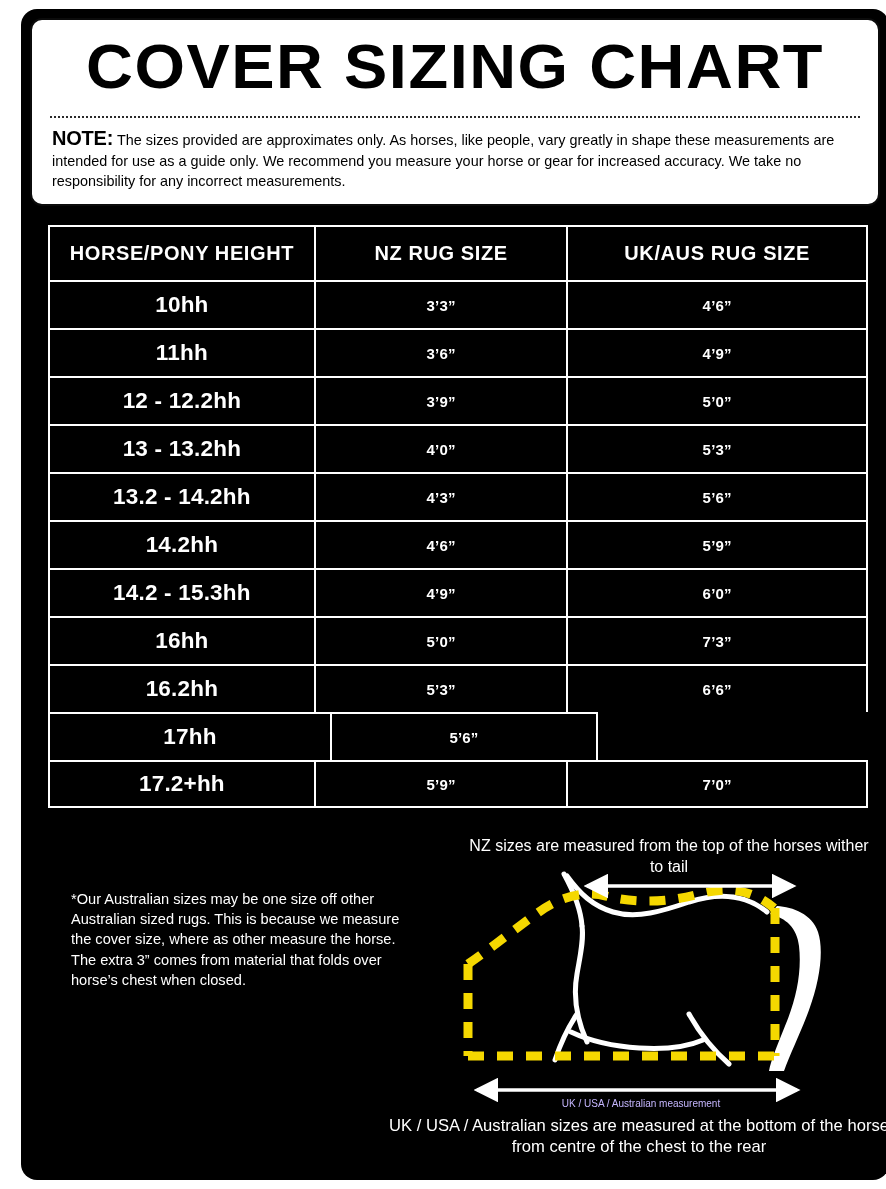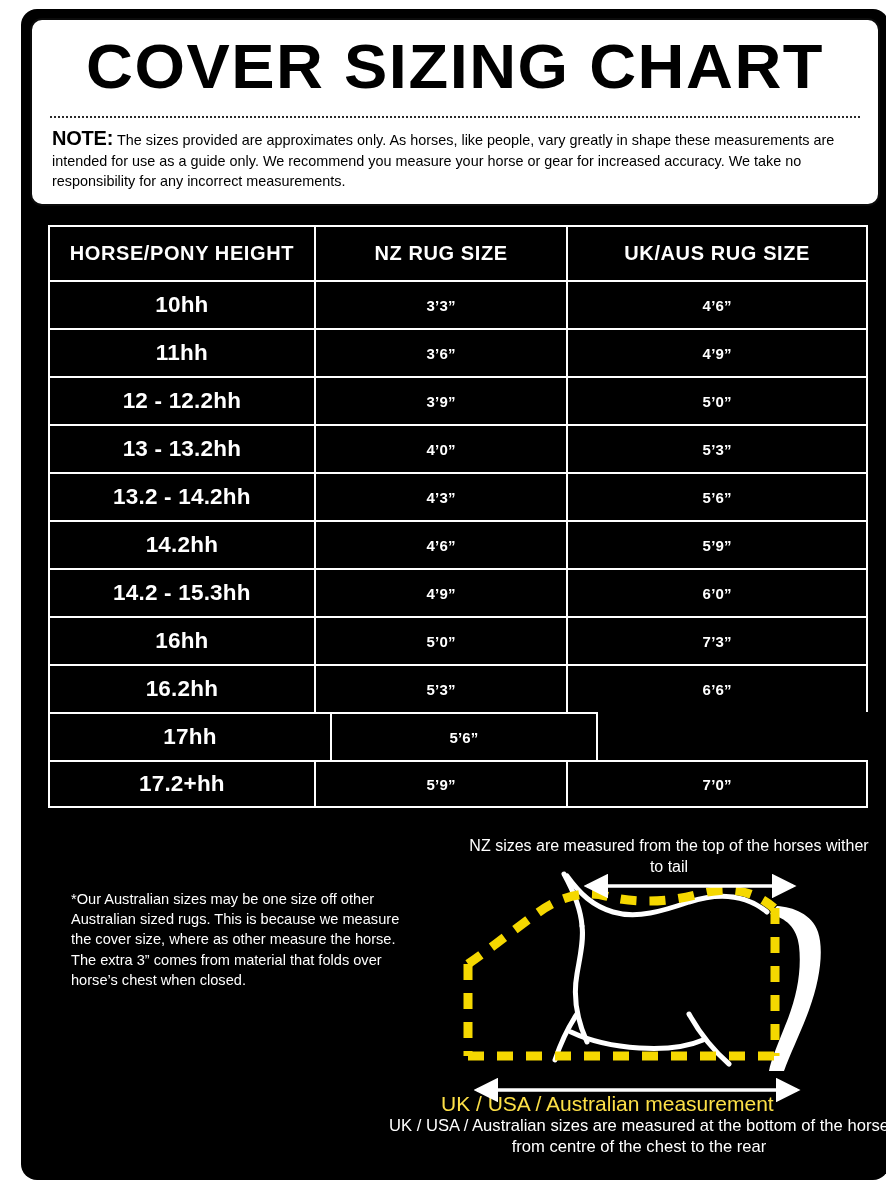--- a/index.html
+++ b/index.html
@@ -156,23 +156,23 @@
     text-align: center;
     color: #ffffff;
     font-size: 16px;
     line-height: 21px;
   }
   .cap-ukaus-short {
     position: absolute;
     left: 420px;
     top: 1085px;
     width: 400px;
-    text-align: left;
-    color: #fde047;
-    font-size: 21px;
+    text-align: center;
+    color: #c4b5fd;
+    font-size: 10px;
     line-height: 19px;
   }
   .cap-ukaus-long {
     position: absolute;
     left: 368px;
     top: 1106px;
     width: 500px;
     text-align: center;
     color: #ffffff;
     font-size: 16.6px;

